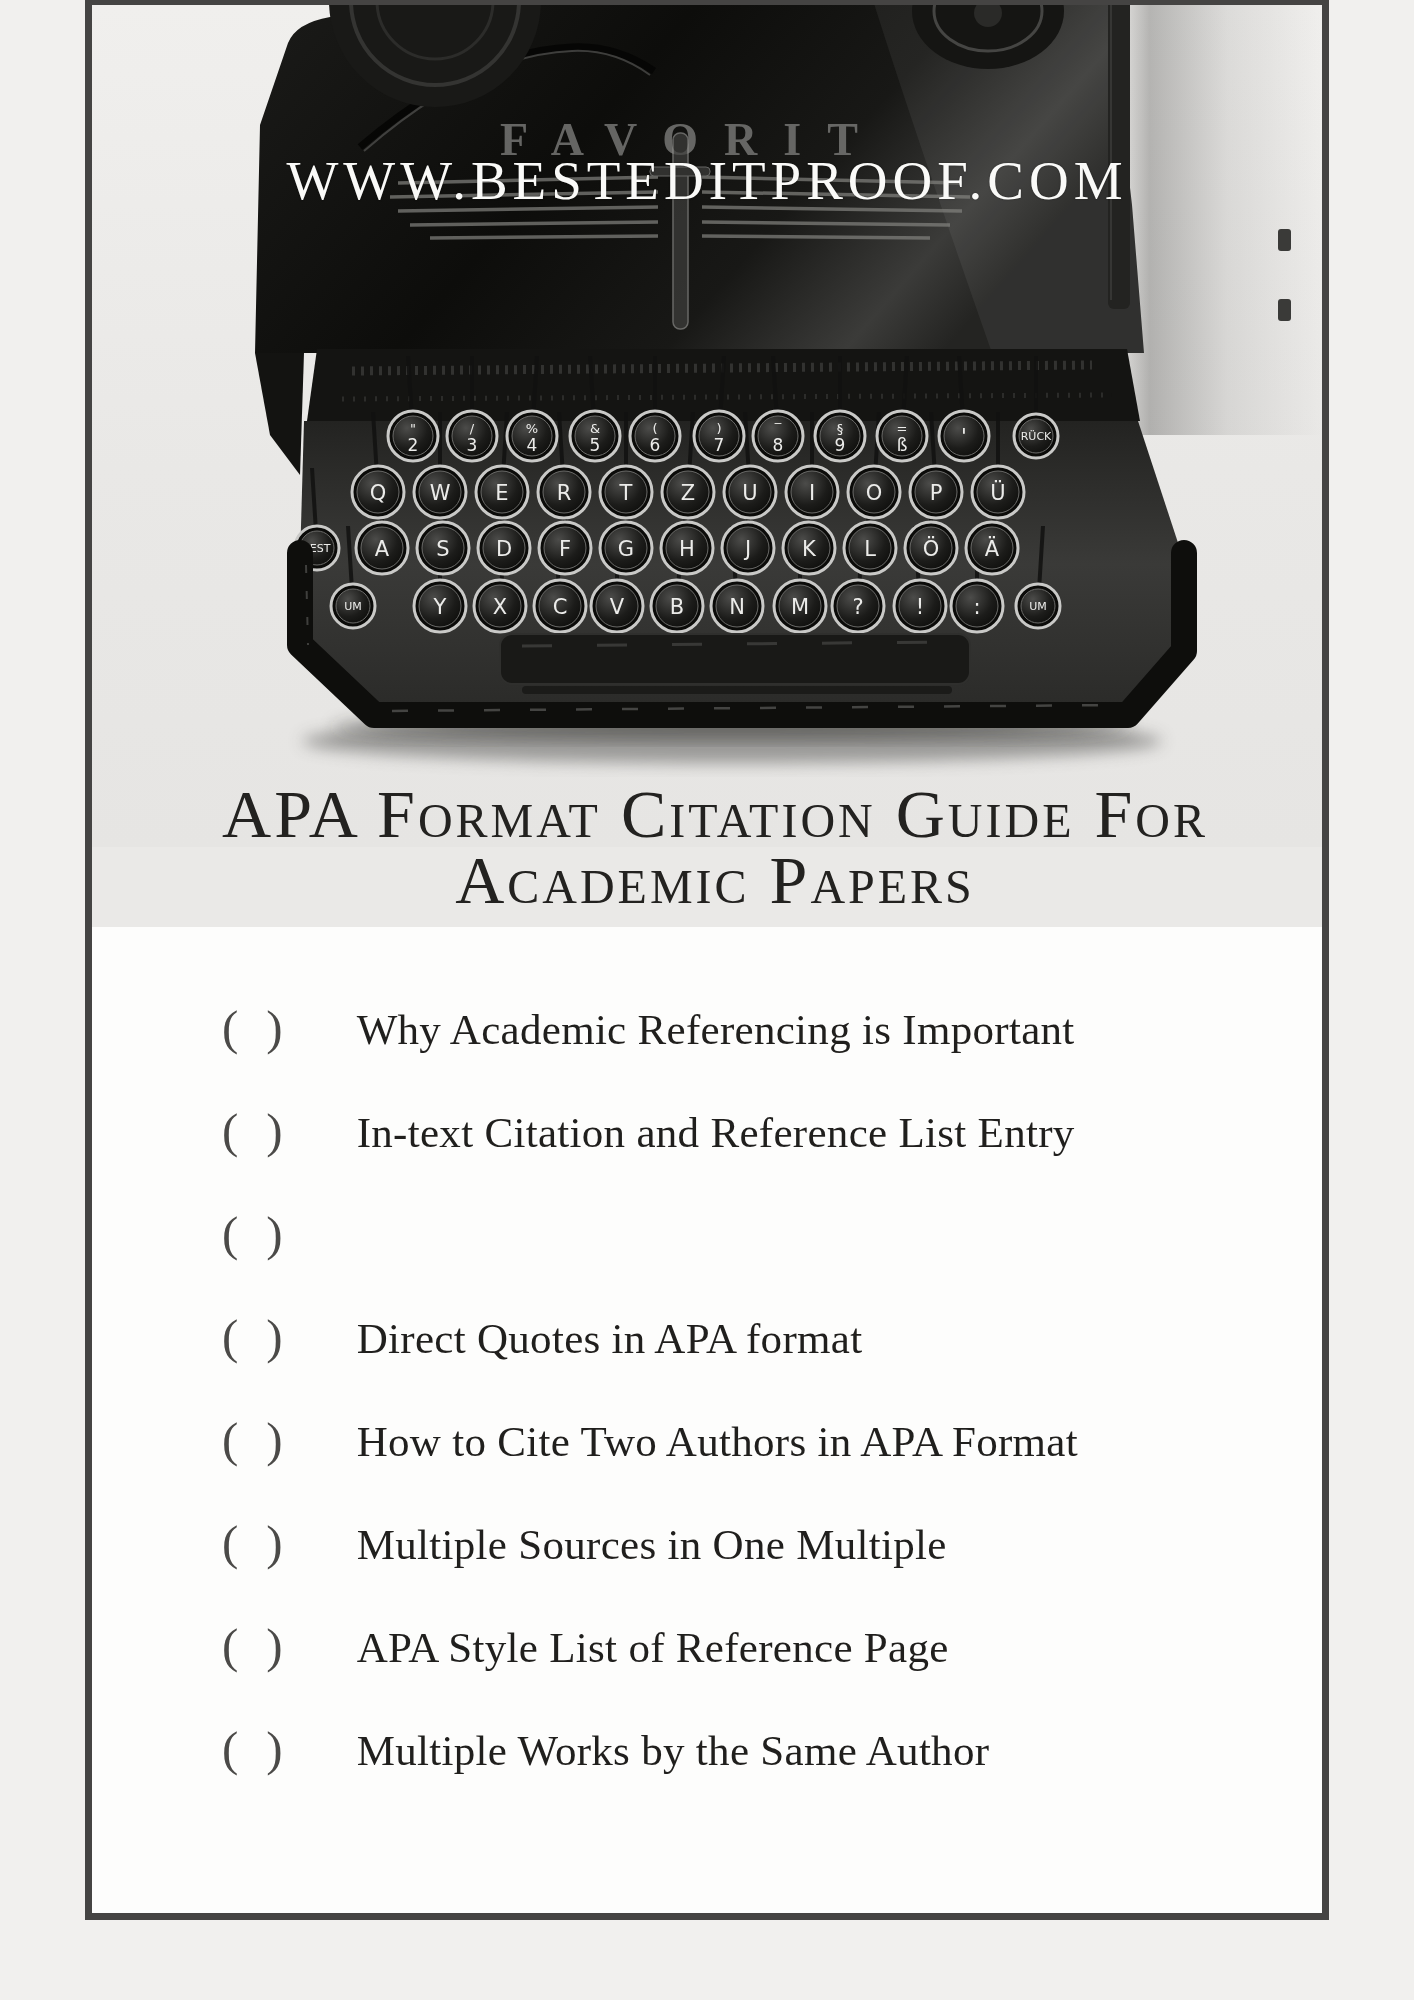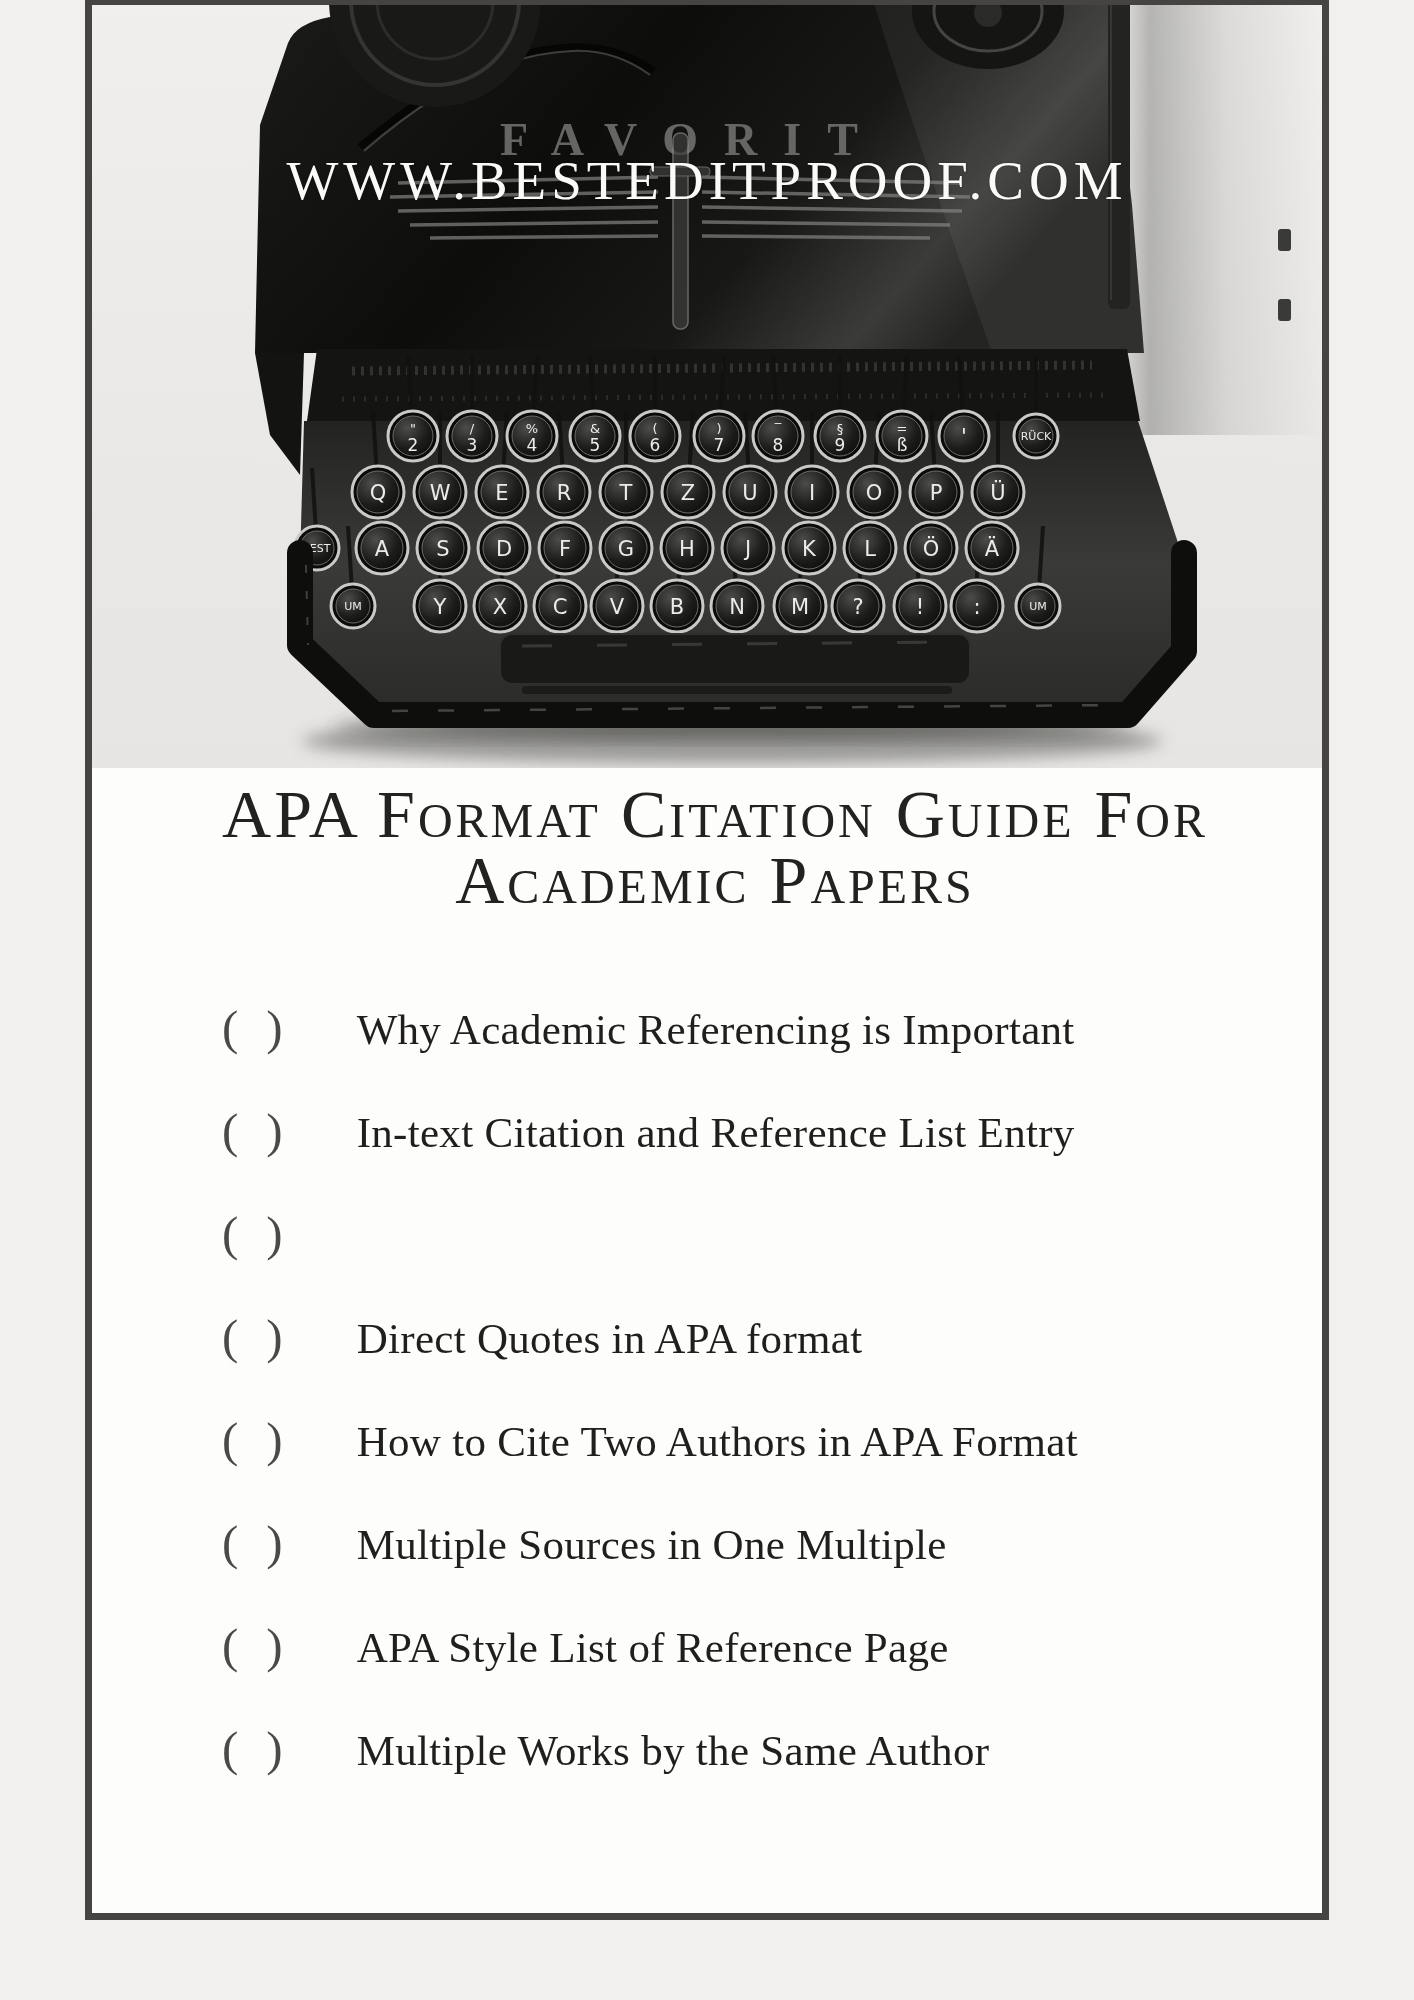--- a/index.html
+++ b/index.html
@@ -6,21 +6,21 @@
   body{
     width:1414px;height:2000px;position:relative;overflow:hidden;
     background:#f1f0ee;
     font-family:"Liberation Serif", serif;
   }
   .frame{
     position:absolute;left:85px;top:-2px;width:1230px;height:1908px;
     border:7px solid #454443;background:#fdfdfc;
   }
   .photo{
-    position:absolute;left:0;top:0;width:1230px;height:763px;overflow:hidden;
+    position:absolute;left:0;top:0;width:1230px;height:922px;overflow:hidden;
     background:#eae9e7;
   }
   .photo svg{display:block;width:1230px;height:842px;}
   .overlay-url{
     position:absolute;left:0;top:144px;width:100%;text-align:center;
     font-size:55px;letter-spacing:5px;color:#fafaf8;
     font-family:"Liberation Serif", serif;z-index:3;
     text-shadow:0 0 2px rgba(0,0,0,.35);
     white-space:nowrap;
   }

